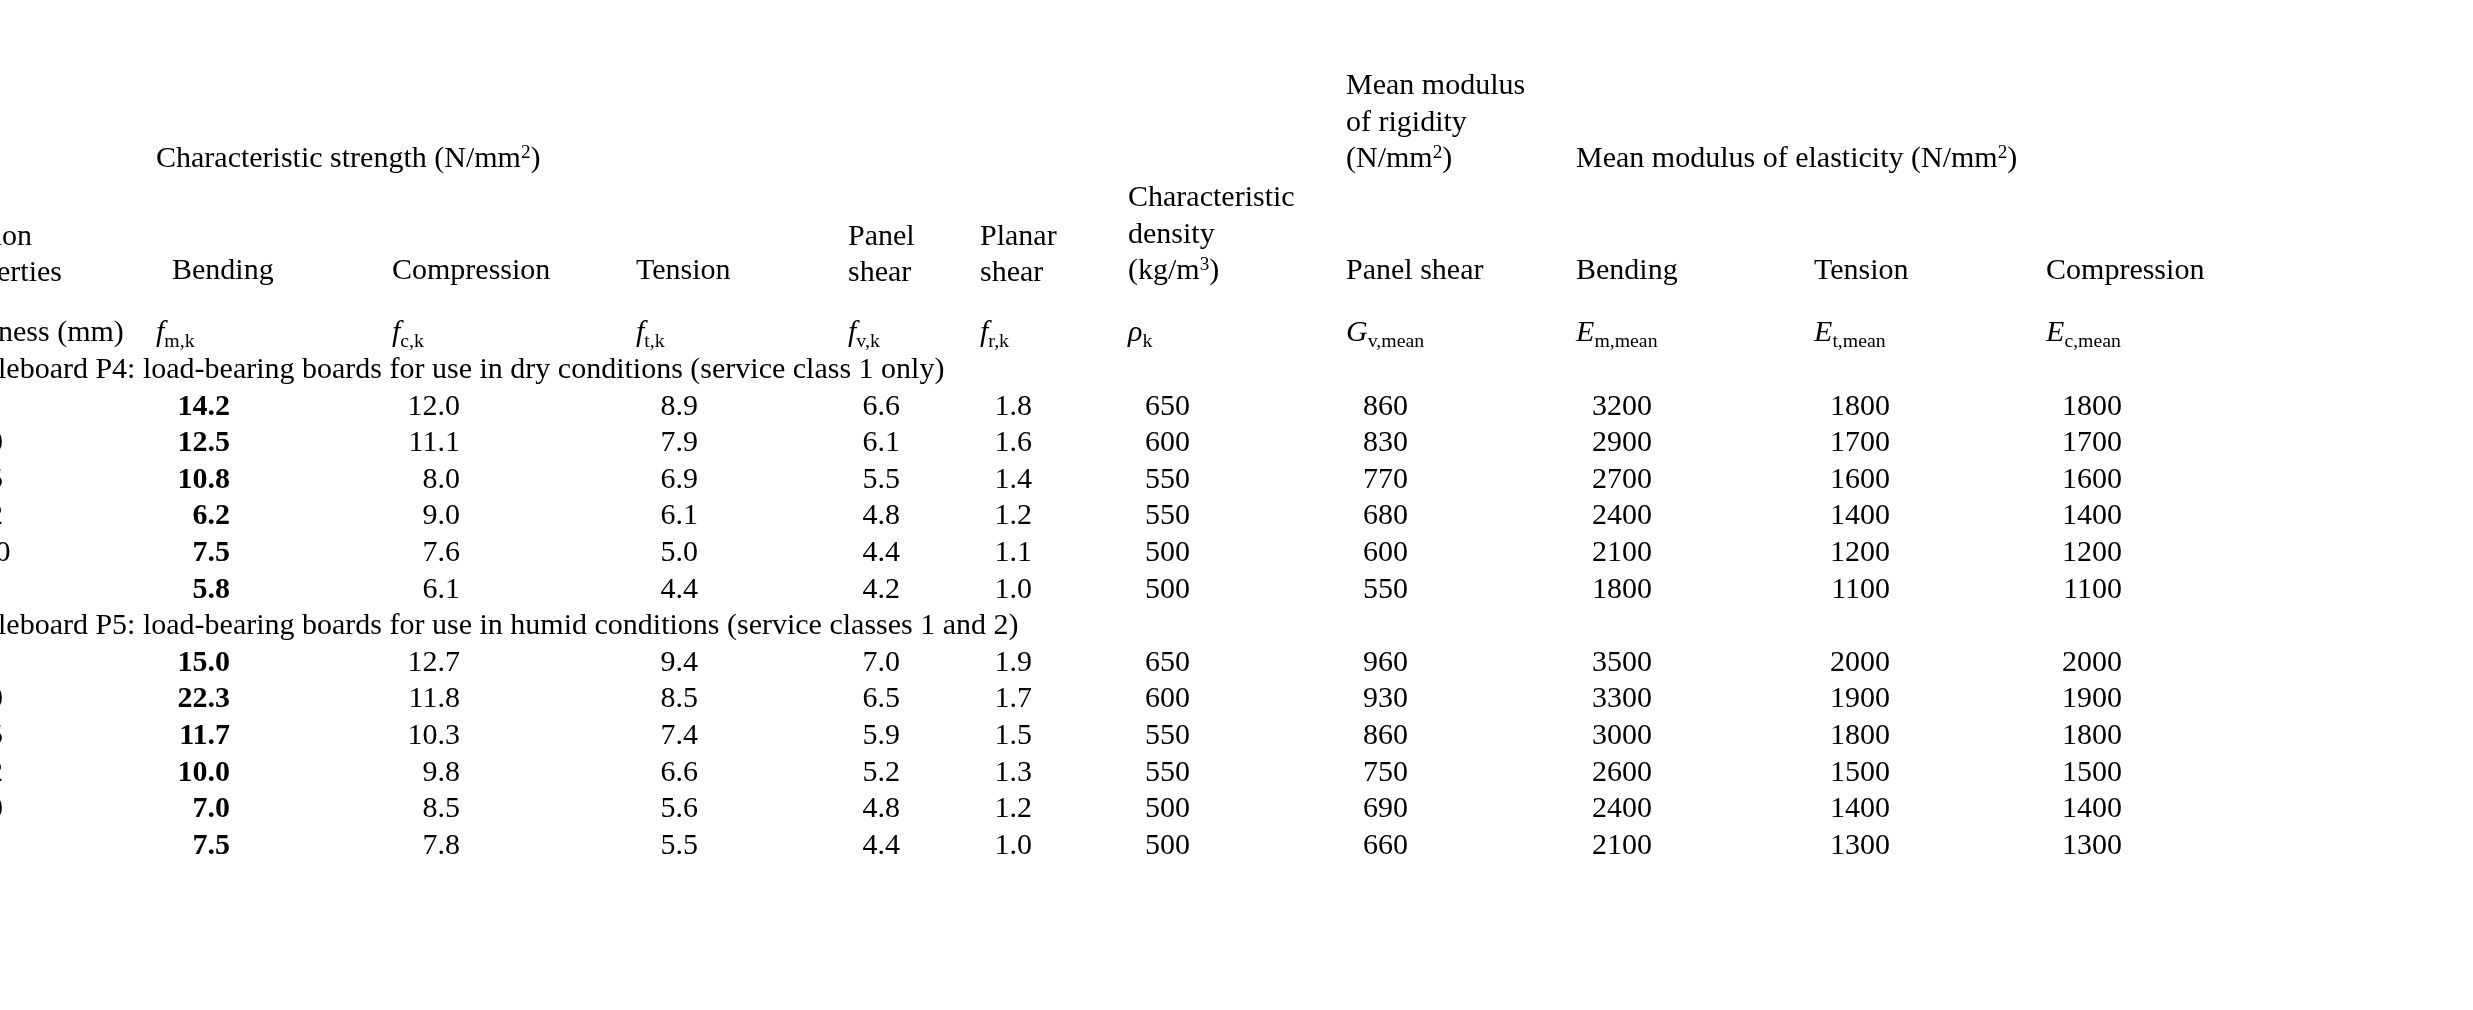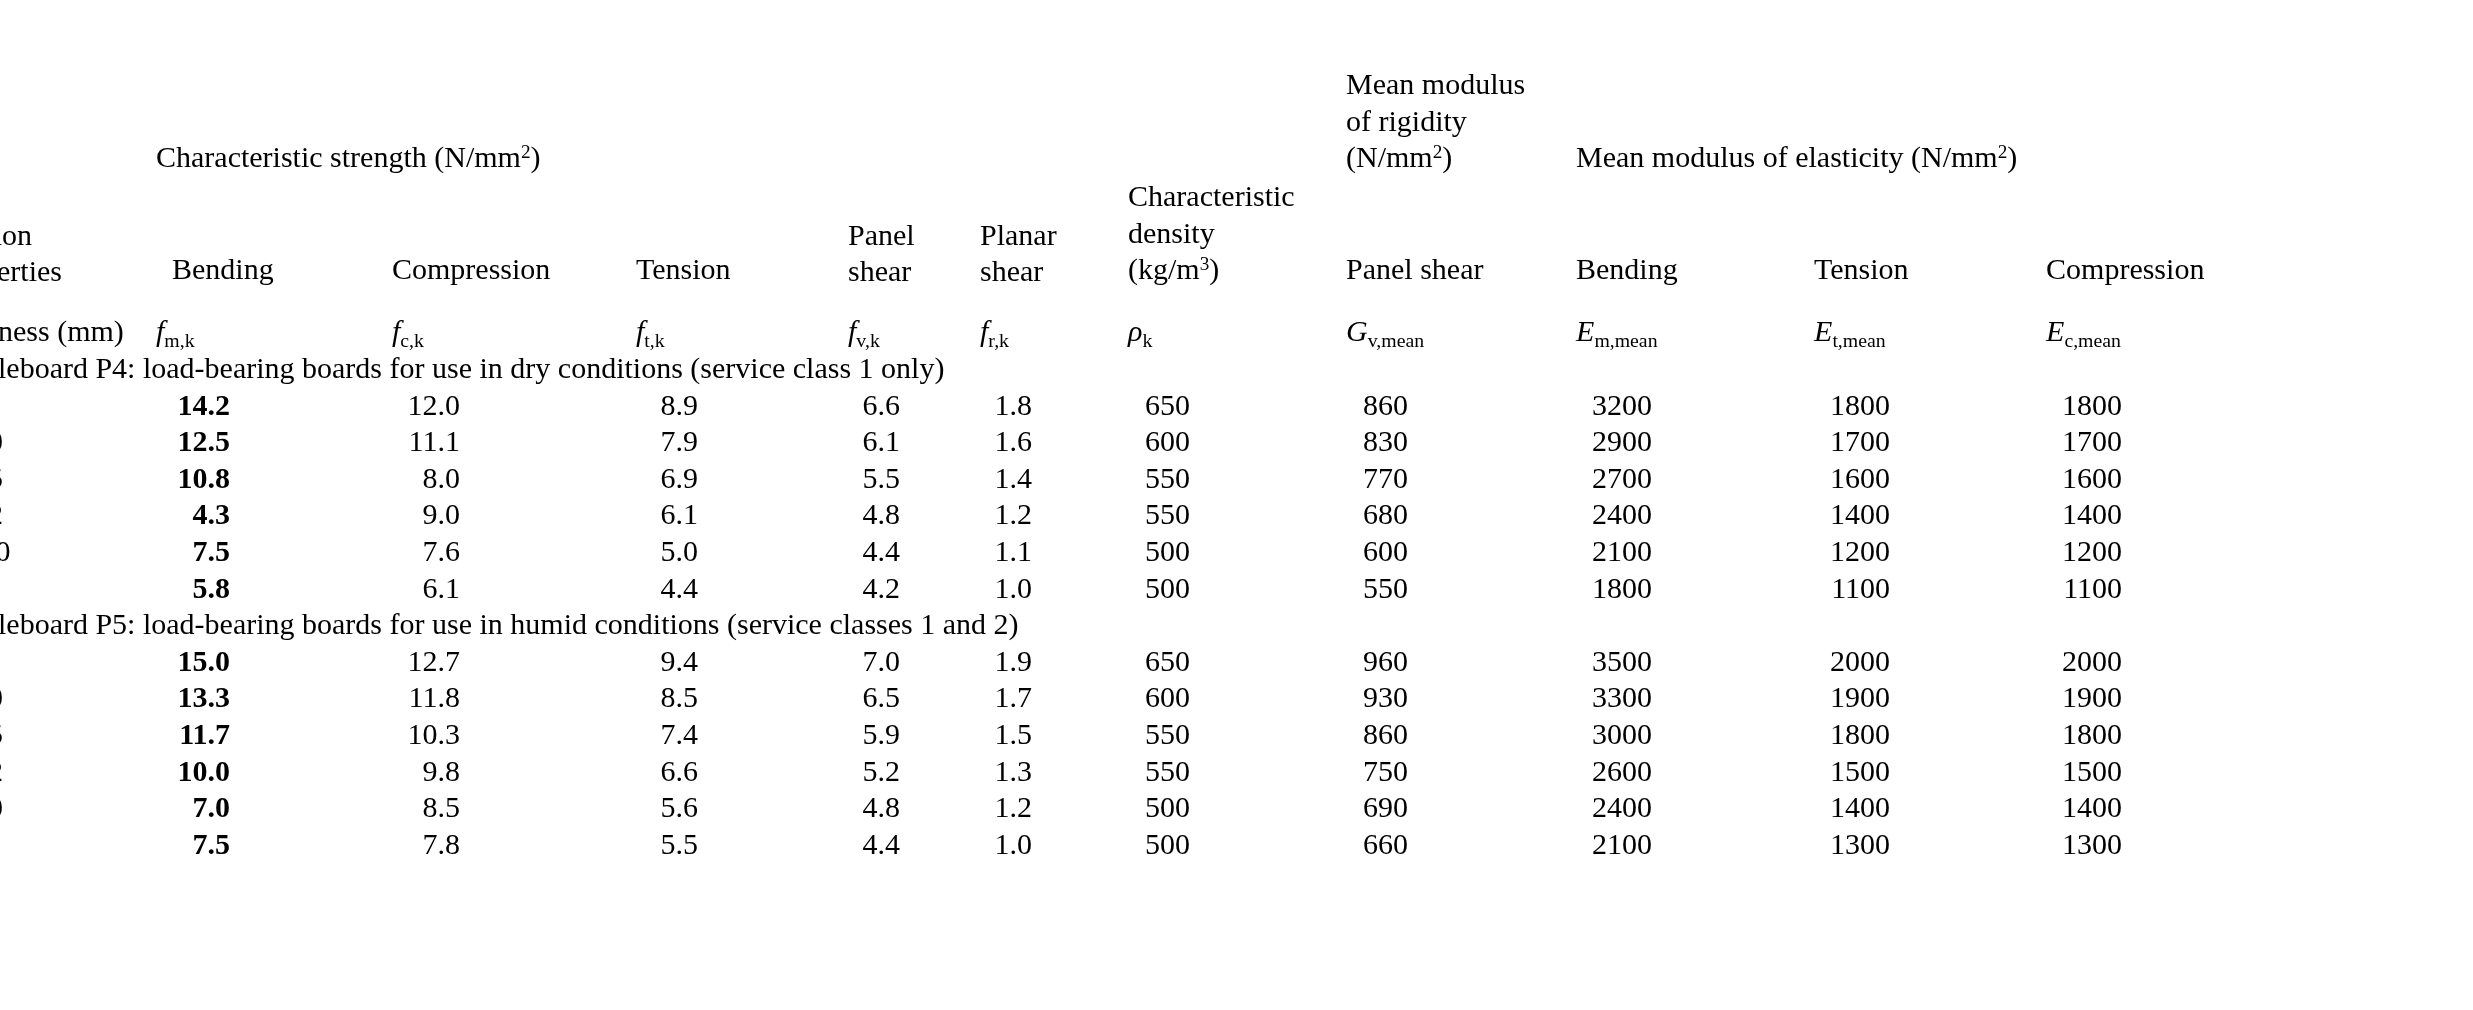--- a/index.html
+++ b/index.html
@@ -267,21 +267,21 @@
             <td class="data "><span class="num w-pshr">5.5</span></td>
             <td class="data "><span class="num w-plnr">1.4</span></td>
             <td class="data vline"><span class="num w-dens">550</span></td>
             <td class="data vline"><span class="num w-grig">770</span></td>
             <td class="data vline"><span class="num w-big">2700</span></td>
             <td class="data "><span class="num w-big">1600</span></td>
             <td class="data "><span class="num w-big">1600</span></td>
           </tr>
           <tr>
             <td class="data">25–32</td>
-            <td class="data vline"><span class="num w-bend">4.3</span></td>
+            <td class="data vline"><span class="num w-bend">6.2</span></td>
             <td class="data "><span class="num w-comp">9.0</span></td>
             <td class="data "><span class="num w-tens">6.1</span></td>
             <td class="data "><span class="num w-pshr">4.8</span></td>
             <td class="data "><span class="num w-plnr">1.2</span></td>
             <td class="data vline"><span class="num w-dens">550</span></td>
             <td class="data vline"><span class="num w-grig">680</span></td>
             <td class="data vline"><span class="num w-big">2400</span></td>
             <td class="data "><span class="num w-big">1400</span></td>
             <td class="data "><span class="num w-big">1400</span></td>
           </tr>
@@ -322,21 +322,21 @@
             <td class="data  rule-thin"><span class="num w-pshr">7.0</span></td>
             <td class="data  rule-thin"><span class="num w-plnr">1.9</span></td>
             <td class="data vline rule-thin"><span class="num w-dens">650</span></td>
             <td class="data vline rule-thin"><span class="num w-grig">960</span></td>
             <td class="data vline rule-thin"><span class="num w-big">3500</span></td>
             <td class="data  rule-thin"><span class="num w-big">2000</span></td>
             <td class="data  rule-thin"><span class="num w-big">2000</span></td>
           </tr>
           <tr>
             <td class="data">13–20</td>
-            <td class="data vline"><span class="num w-bend">13.3</span></td>
+            <td class="data vline"><span class="num w-bend">22.3</span></td>
             <td class="data "><span class="num w-comp">11.8</span></td>
             <td class="data "><span class="num w-tens">8.5</span></td>
             <td class="data "><span class="num w-pshr">6.5</span></td>
             <td class="data "><span class="num w-plnr">1.7</span></td>
             <td class="data vline"><span class="num w-dens">600</span></td>
             <td class="data vline"><span class="num w-grig">930</span></td>
             <td class="data vline"><span class="num w-big">3300</span></td>
             <td class="data "><span class="num w-big">1900</span></td>
             <td class="data "><span class="num w-big">1900</span></td>
           </tr>

